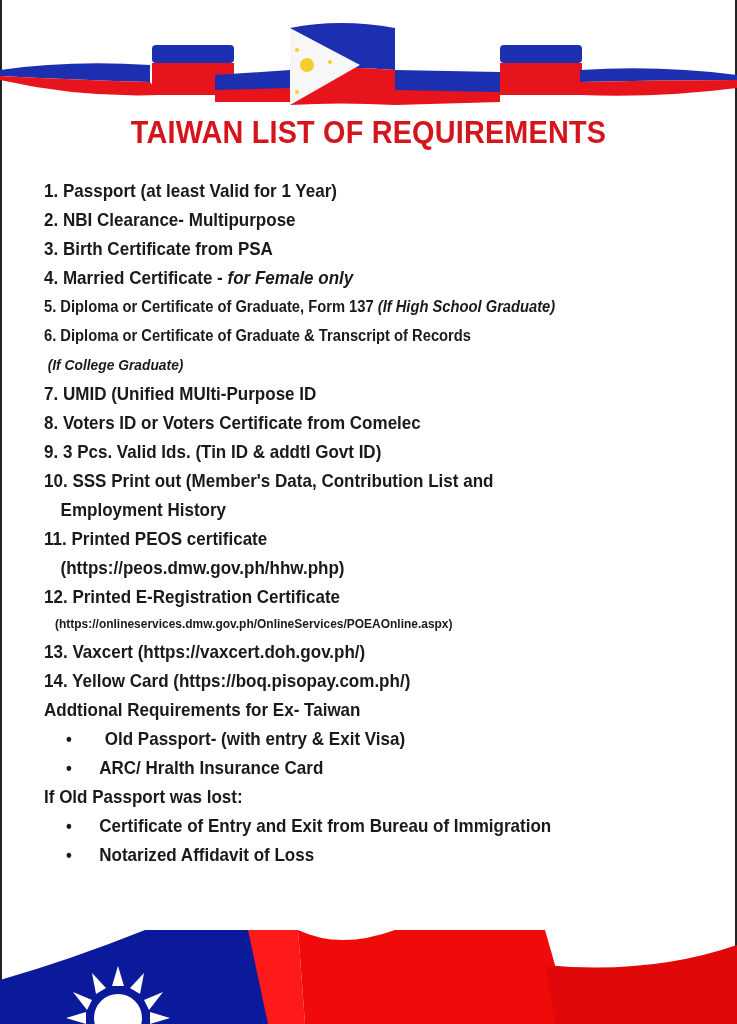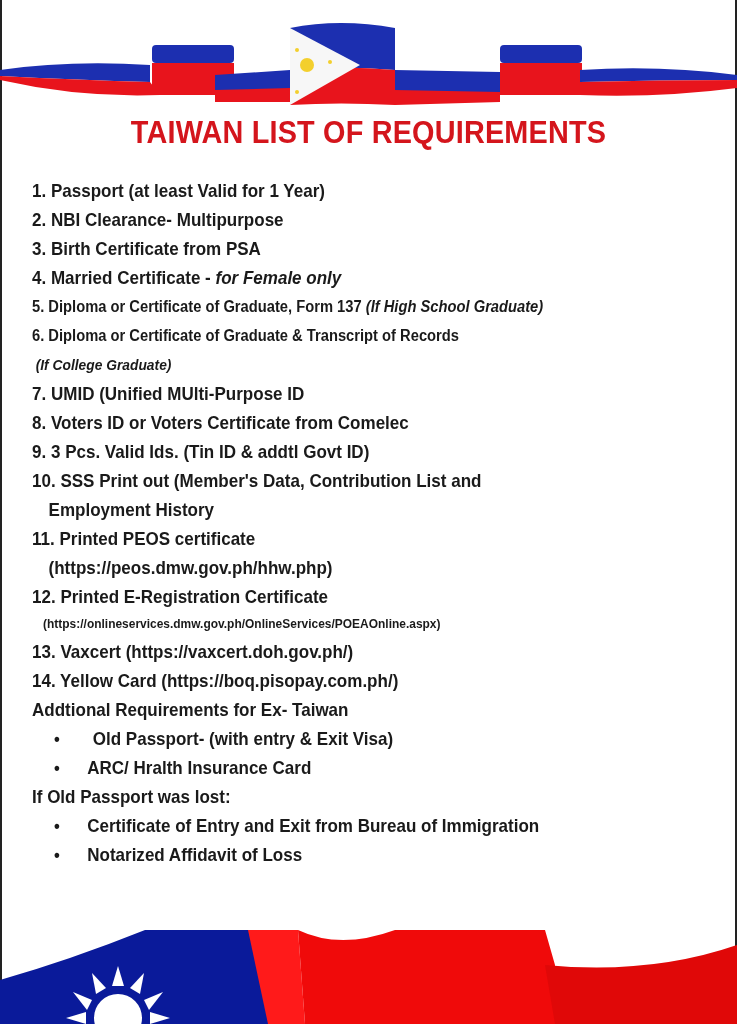--- a/index.html
+++ b/index.html
@@ -15,21 +15,21 @@
 
   .ph-ribbon { position: absolute; left: 0; top: 20px; width: 737px; height: 90px; }
 
   .title {
     position: absolute; top: 115px; left: 0; width: 737px; text-align: center;
     font-family: "Liberation Sans", sans-serif; font-weight: bold;
     font-size: 31px; color: #d4151c; letter-spacing: 0.2px;
     transform: scaleX(0.93);
   }
 
-  .list { position: absolute; left: 32px; top: 176px; width: 690px; }
+  .list { position: absolute; left: 44px; top: 176px; width: 690px; }
   .row {
     font-weight: bold; font-size: 18.5px; line-height: 29px; height: 29px;
     white-space: nowrap; transform-origin: left center; transform: scaleX(0.92);
   }
   .row.small { font-size: 16px; }
   .row.tiny { font-size: 13px; line-height: 26px; height: 26px; padding-left: 12px; }
   .row.indent { padding-left: 18px; }
   .row .ital { font-style: italic; }
   .row.italrow { font-style: italic; font-size: 15px; padding-left: 4px; }
   .bullet-row { padding-left: 24px; }

